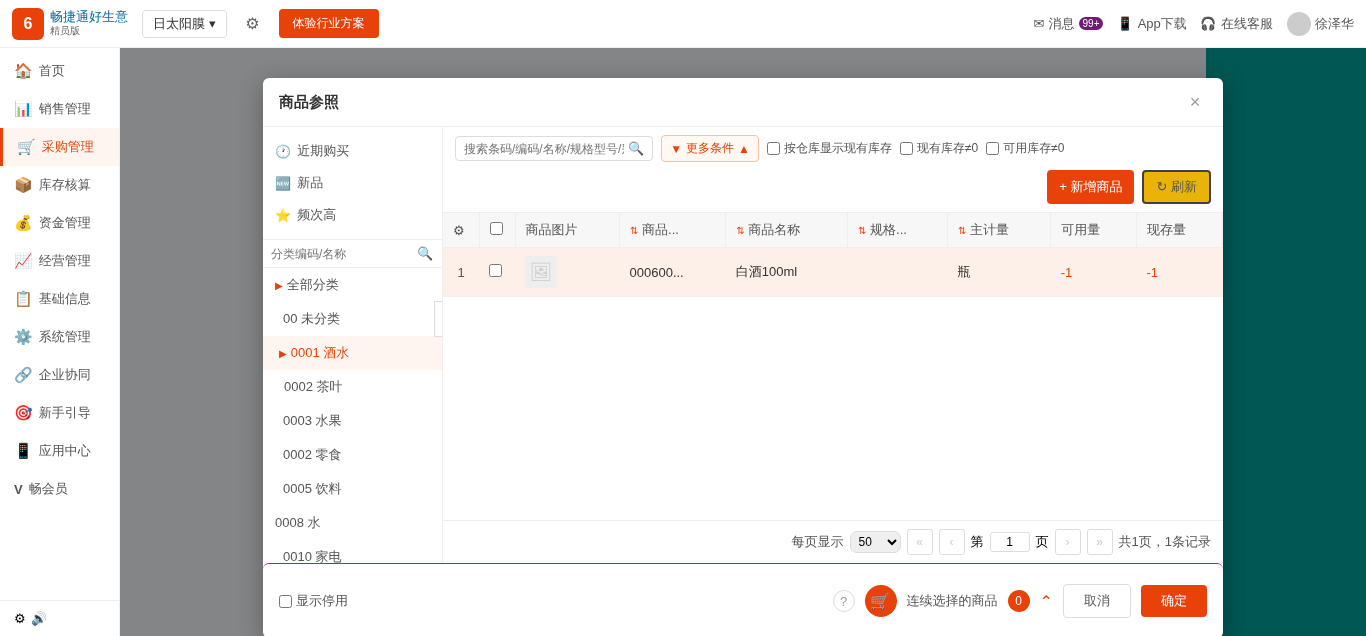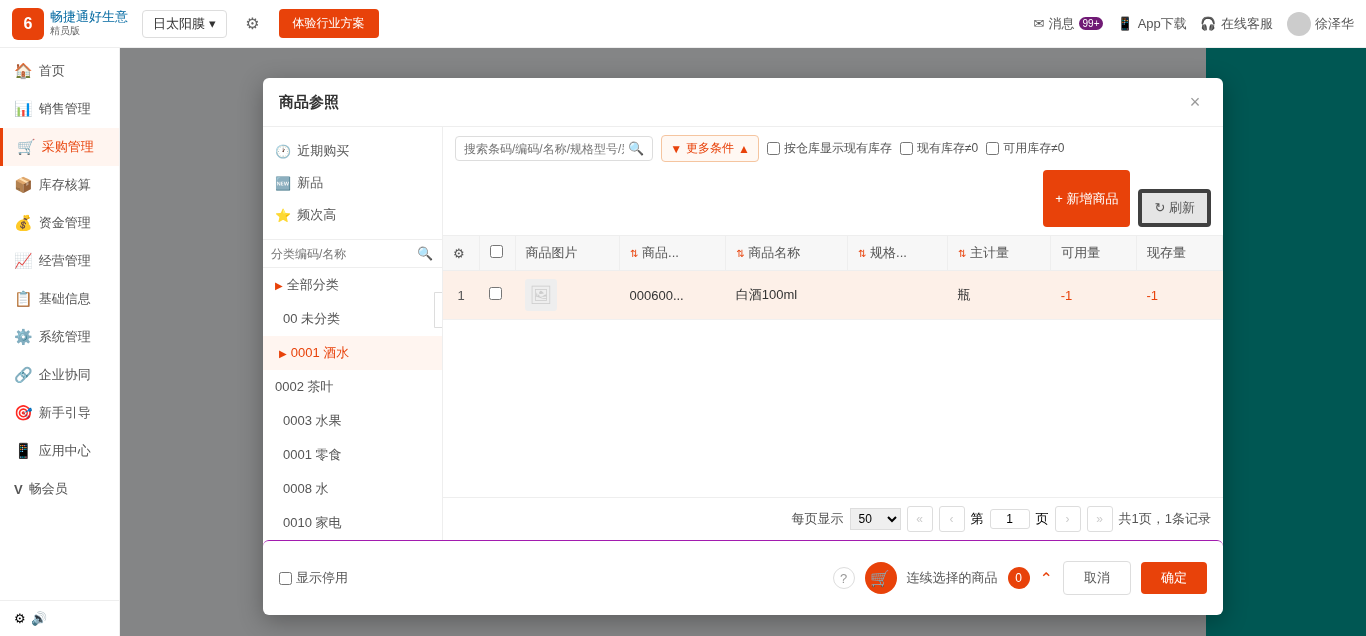--- a/index.html
+++ b/index.html
@@ -252,28 +252,28 @@
       background: #e8420a;
       color: white;
       border: none;
       padding: 6px 12px;
       border-radius: 4px;
       cursor: pointer;
       font-size: 13px;
       display: flex; align-items: center; gap: 4px;
     }
     .btn-refresh {
-      background: #e5e5e5;
+      background: #eab308;
       color: #555;
-      border: 4px solid #404040;
+      border: 2px solid #404040;
       padding: 6px 12px;
       border-radius: 4px;
       cursor: pointer;
       font-size: 13px;
-      display: flex; align-items: center; gap: 4px; margin-top: 19px;
+      display: flex; align-items: center; gap: 4px;
     }
 
     
     .table-area {
       flex: 1;
       overflow-y: auto;
     }
     table {
       width: 100%;
       border-collapse: collapse;
@@ -319,21 +319,21 @@
       align-items: center;
       justify-content: flex-end;
       padding: 8px 12px;
       border-top: 1px solid #eee;
       gap: 6px;
       font-size: 13px;
     }
     .page-size-label { color: #555; }
     .page-size-select {
       border: 1px solid #ddd;
-      border-radius: 0;
+      border-radius: 7px;
       padding: 2px 4px;
       font-size: 12px;
     }
     .page-btn {
       width: 26px; height: 26px;
       border: 1px solid #ddd;
       border-radius: 3px;
       background: #fff;
       cursor: pointer;
       display: flex; align-items: center; justify-content: center;
@@ -558,30 +558,33 @@
                   <span style="color:#e8420a;font-size:10px;">▶</span>
                   <span>全部分类</span>
                 </div>
                 <div class="cat-item" style="padding-left:20px;">
                   <span>00 未分类</span>
                 </div>
                 <div class="cat-item active" style="padding-left:16px;">
                   <span style="color:#e8420a;font-size:10px;">▶</span>
                   <span>0001 酒水</span>
                 </div>
-                <div class="cat-item" style="">
+                <div class="cat-item" style="margin-left:9px;">
                   <span>0002 茶叶</span>
                 </div>
                 <div class="cat-item" style="padding-left:20px;">
                   <span>0003 水果</span>
                 </div>
                 <div class="cat-item" style="padding-left:20px;">
-                  <span>0001 零食</span>
+                  <span>0002 零食</span>
                 </div>
                 <div class="cat-item" style="padding-left:20px;">
+                  <span>0005 饮料</span>
+                </div>
+                <div class="cat-item" style="padding-left:12px;">
                   <span>0008 水</span>
                 </div>
                 <div class="cat-item" style="padding-left:20px;">
                   <span>0010 家电</span>
                 </div>
               </div>
             </div>
 
             <div class="right-panel">
 

